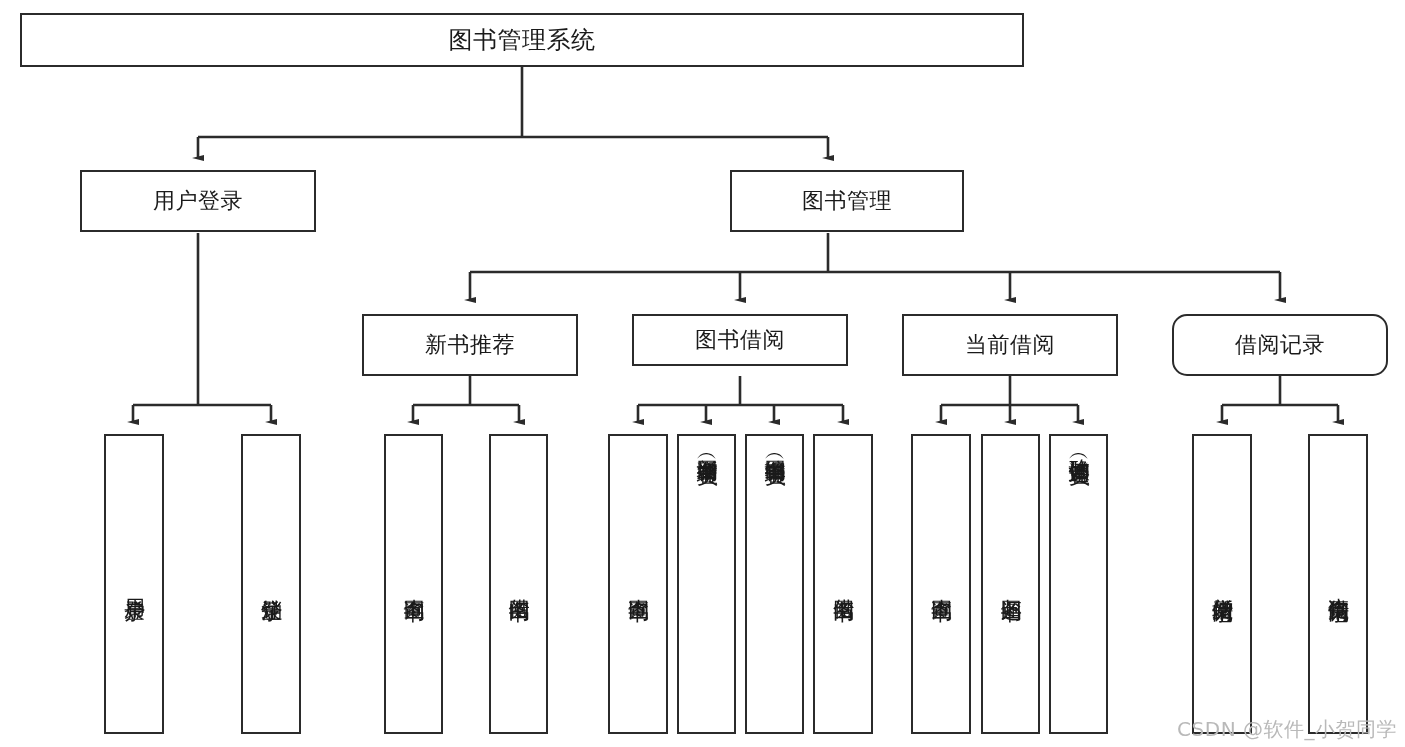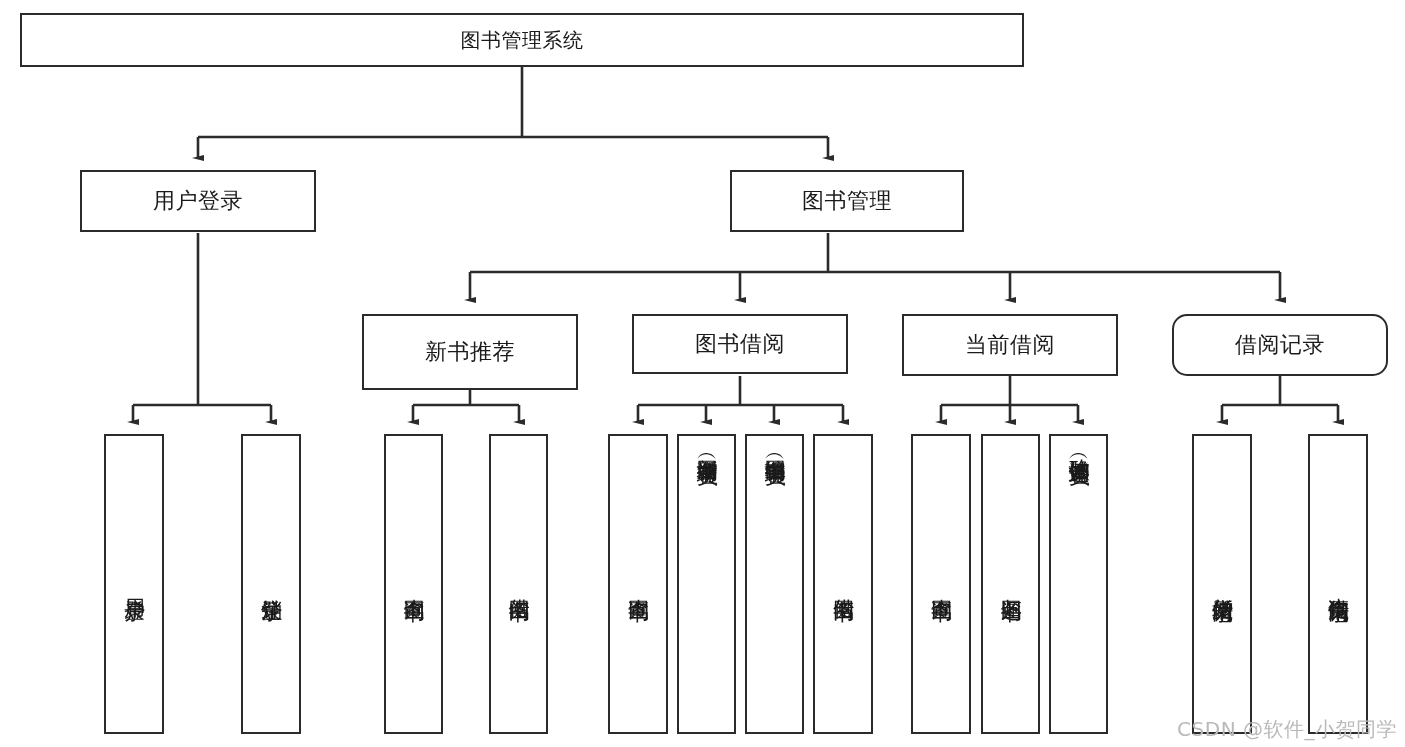--- a/index.html
+++ b/index.html
@@ -34,21 +34,21 @@
     align-items: center;
     justify-content: center;
     color: #1a1a1a;
   }
   .node.horizontal {
     font-size: 22px;
     letter-spacing: 0.5px;
     line-height: 1.1;
   }
   .node.root {
-    font-size: 20px;
+    font-size: 24px;
   }
   .node.vertical {
     align-items: flex-start;
     justify-content: center;
     padding-top: 6px;
   }
   .vtext {
     writing-mode: vertical-rl;
     text-orientation: upright;
     font-size: 21px;
@@ -125,23 +125,23 @@
       <path d="M1338,405 L1338,422" marker-end="url(#arrow)"></path>
     </g>
   </svg>
 
   <div class="node horizontal root" style="left:20px; top:13px; width:1004px; height:54px;">图书管理系统</div>
 
   <div class="node horizontal" style="left:80px; top:170px; width:236px; height:62px;">用户登录</div>
 
   <div class="node horizontal" style="left:730px; top:170px; width:234px; height:62px;">图书管理</div>
 
-  <div class="node horizontal" style="left:362px; top:314px; width:216px; height:76px;">新书推荐</div>
+  <div class="node horizontal" style="left:362px; top:314px; width:216px; height:62px;">新书推荐</div>
 
-  <div class="node horizontal" style="left:632px; top:314px; width:216px; height:60px;">图书借阅</div>
+  <div class="node horizontal" style="left:632px; top:314px; width:216px; height:52px;">图书借阅</div>
 
   <div class="node horizontal" style="left:902px; top:314px; width:216px; height:62px;">当前借阅</div>
 
   <div class="node horizontal" style="left:1172px; top:314px; width:216px; height:62px;border-radius:15px;">借阅记录</div>
 
   <div class="node vertical mid" style="left:104px; top:434px; width:60px; height:300px;">
     <span class="vtext">用户登录</span>
   </div>
   <div class="node vertical mid" style="left:241px; top:434px; width:60px; height:300px;">
     <span class="vtext">注销登录</span>

